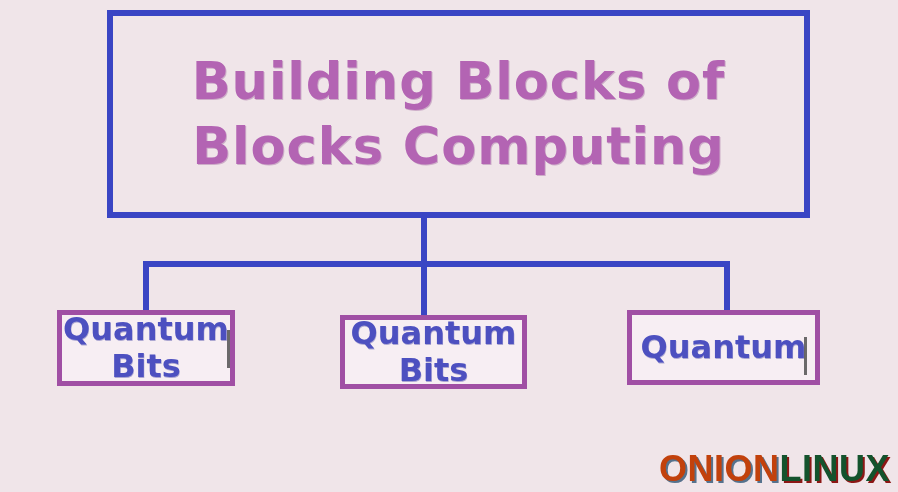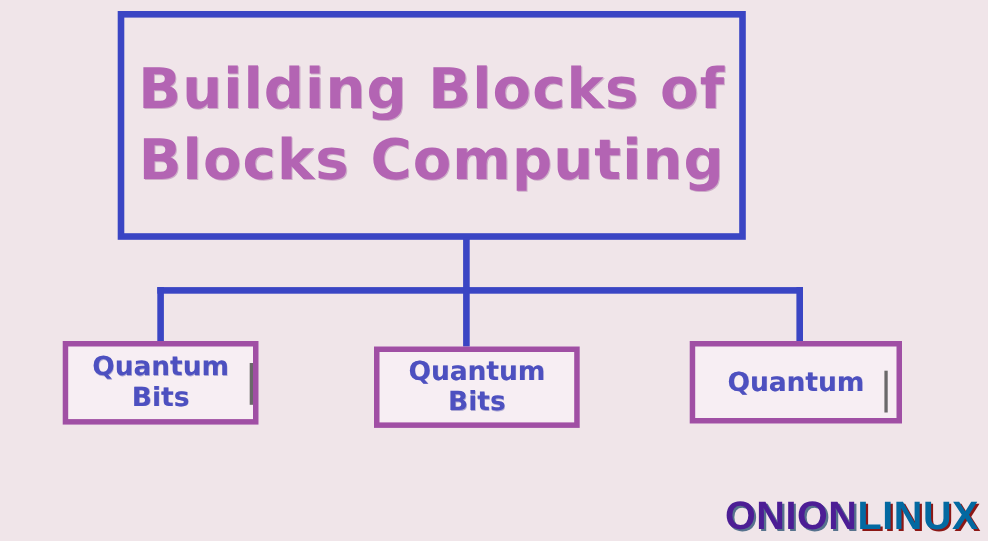--- a/index.html
+++ b/index.html
@@ -17,21 +17,21 @@
     position: relative;
     width: 898px;
     height: 492px;
   }
 
   
   .main-box {
     position: absolute;
     left: 107px;
     top: 10px;
-    width: 571px;
+    width: 703px;
     height: 208px;
     border: 6px solid #3a45c4;
     box-sizing: border-box;
     display: flex;
     flex-direction: column;
     align-items: center;
     justify-content: center;
     gap: 14px;
   }
   .main-title-line {
@@ -64,21 +64,21 @@
     display: flex;
     flex-direction: column;
     align-items: center;
     justify-content: center;
   }
   .node-1 { left: 57px;  top: 310px; width: 178px; height: 76px; }
   .node-2 { left: 340px; top: 315px; width: 187px; height: 74px; }
   .node-3 { left: 627px; top: 310px; width: 193px; height: 75px; }
   .node-line {
     color: #4d50c0;
-    font-size: 24px;
+    font-size: 32px;
     font-weight: bold;
     line-height: 1.15;
     white-space: nowrap;
     text-shadow: 0.5px 0.5px 0 rgba(60,60,160,0.4);
   }
 
   
   .cursor-mark {
     position: absolute;
     width: 3px;
@@ -93,25 +93,25 @@
     position: absolute;
     right: 8px;
     top: 448px;
     font-size: 36px;
     font-weight: 900;
     letter-spacing: 0.5px;
     white-space: nowrap;
     font-family: "Liberation Sans", sans-serif;
   }
   .wm-blue {
-    color: #4c1d95;
+    color: #c2410c;
     text-shadow: 2px 2px 0 #56728d;
   }
   .wm-red {
-    color: #0369a1;
+    color: #14532d;
     text-shadow: 2px 2px 0 #8c1715;
   }
 </style>
 </head>
 <body>
 
 <div class="canvas">
 
   <div class="main-box">
     <div class="main-title-line">Building Blocks of</div>

